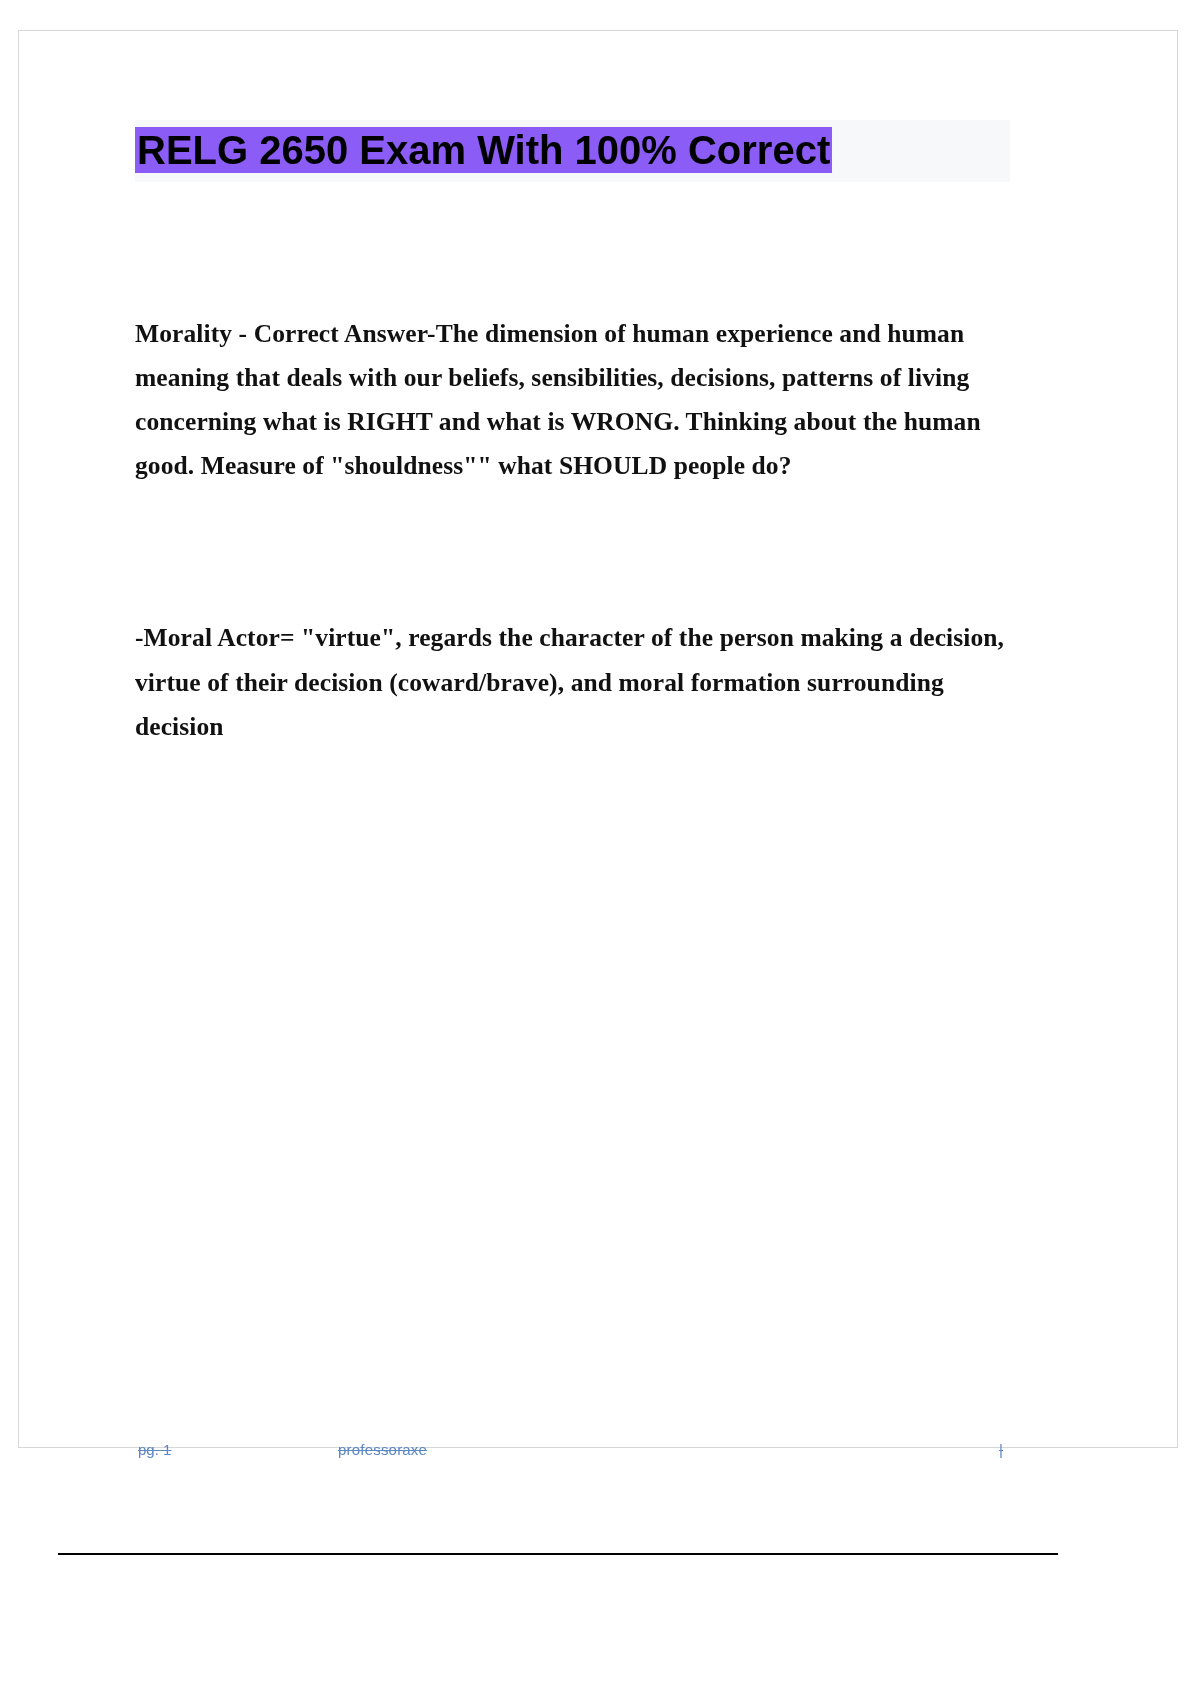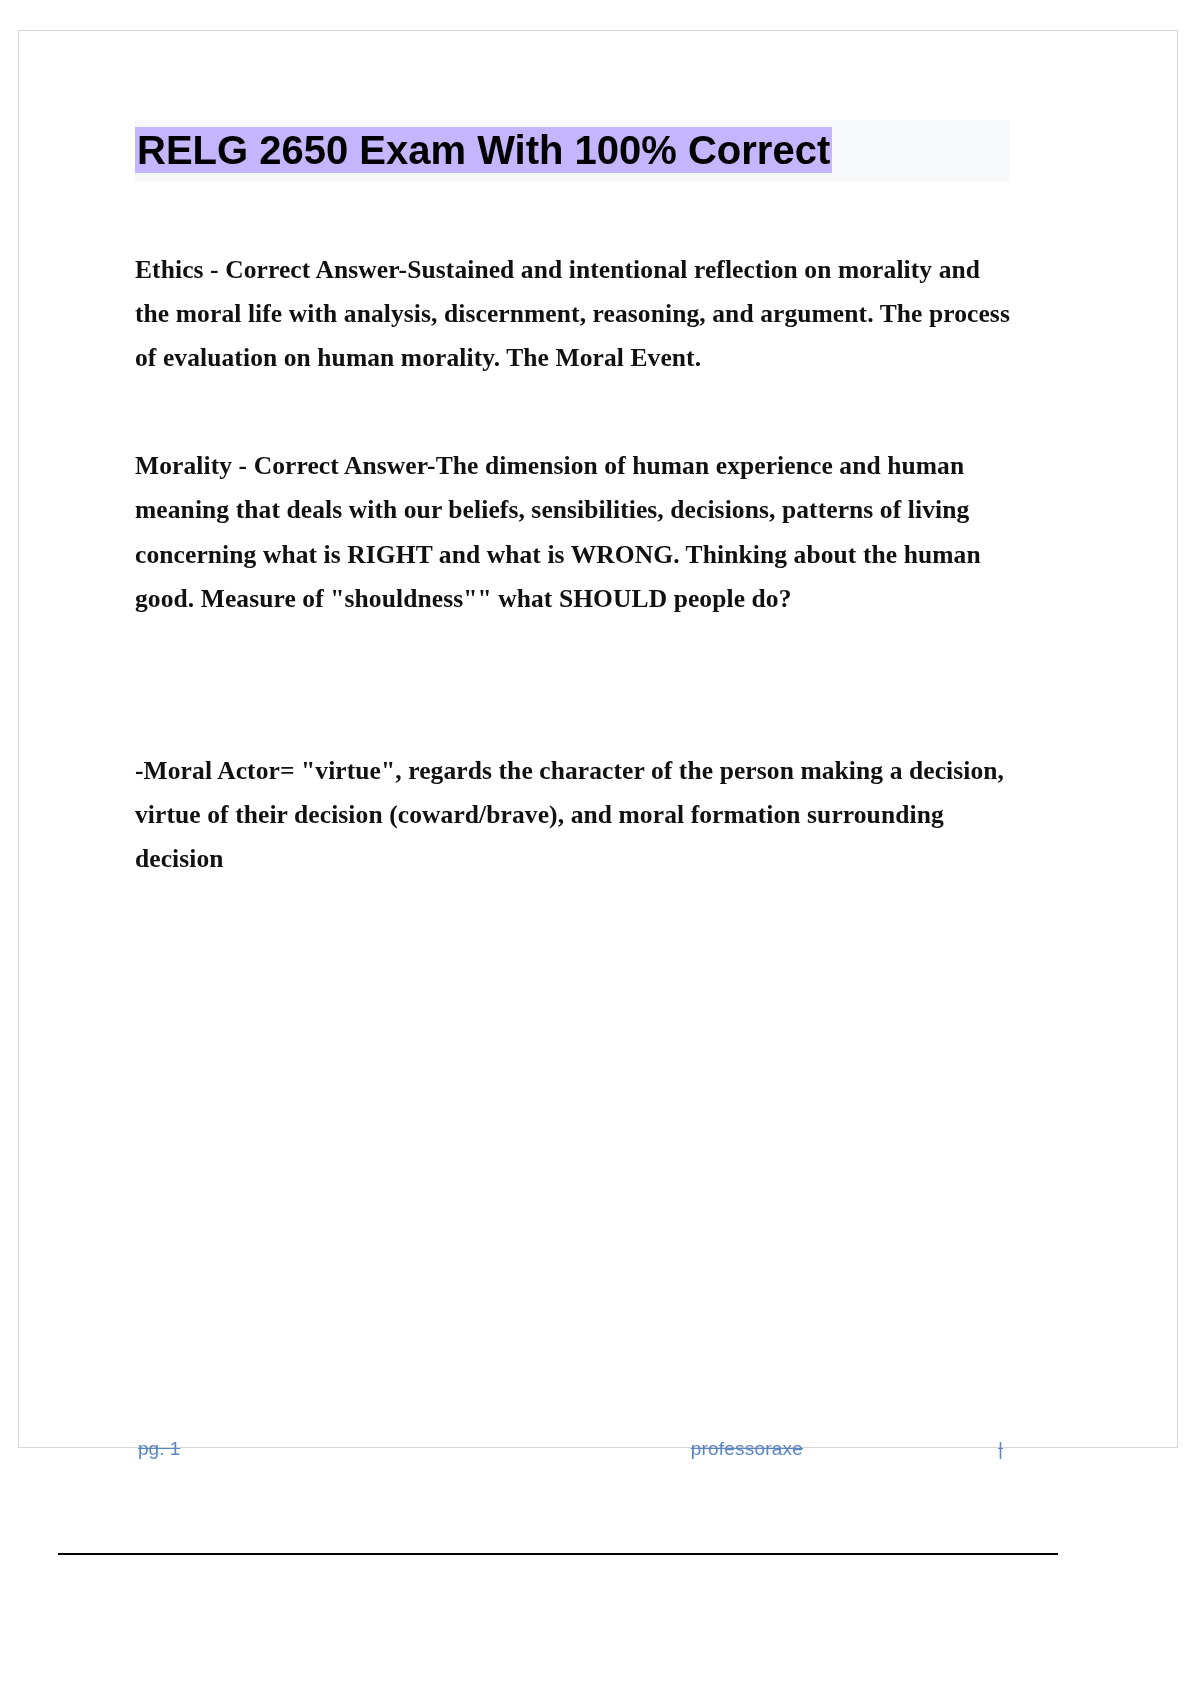--- a/index.html
+++ b/index.html
@@ -58,21 +58,21 @@
   .doc-title {
     font-family: "Liberation Sans", sans-serif;
     font-size: 40px;
     font-weight: bold;
     line-height: 1.3;
     color: #000000;
     margin: 0 0 0 0;
     width: 880px;
   }
   .doc-title .hl {
-    background: #c4b5fd;
+    background: #8b5cf6;
     padding: 1px 2px;
     box-decoration-break: clone;
     -webkit-box-decoration-break: clone;
   }
   .title-band {
     background: #f7f8fa;
     display: block;
     width: 875px;
     padding-top: 4px;
     padding-bottom: 6px;
@@ -92,26 +92,26 @@
   .footer {
     position: absolute;
     left: 58px;
     top: 1428px;
     width: 1000px;
     height: 42px;
     display: flex;
     align-items: center;
     justify-content: space-between;
     font-family: "Liberation Sans", sans-serif;
-    font-size: 19px;
+    font-size: 15px;
     color: #5b86c4;
     text-decoration: line-through;
   }
   .footer .f-left { width: 200px; padding-left: 80px; }
-  .footer .f-center { flex: 1; text-align: right; letter-spacing: 0.2px; }
+  .footer .f-center { flex: 1; text-align: left; letter-spacing: 0.2px; }
   .footer .f-right { width: 200px; text-align: right; padding-right: 55px; }
 </style>
 </head>
 <body>
 
 <div class="page">
 
   <div class="top-rule"></div>
 
   <div class="doc-frame"></div>
@@ -119,21 +119,20 @@
   <div class="content">
 
     <h1 class="doc-title">
       <span class="title-band">
         <span class="hl">RELG 2650 Exam With 100% Correct</span><br>
       </span>
     </h1>
 
     <div class="gap-1"></div>
 
-    <p class="para">Ethics - Correct Answer-Sustained and intentional reflection on morality and the moral life with analysis, discernment, reasoning, and argument. The process of evaluation on human morality. The Moral Event.</p>
 
     <div class="gap-2"></div>
 
     <p class="para">Morality - Correct Answer-The dimension of human experience and human meaning that deals with our beliefs, sensibilities, decisions, patterns of living concerning what is RIGHT and what is WRONG. Thinking about the human good. Measure of "shouldness"" what SHOULD people do?</p>
 
     <div class="gap-2"></div>
 
 
     <div class="gap-2"></div>
 

